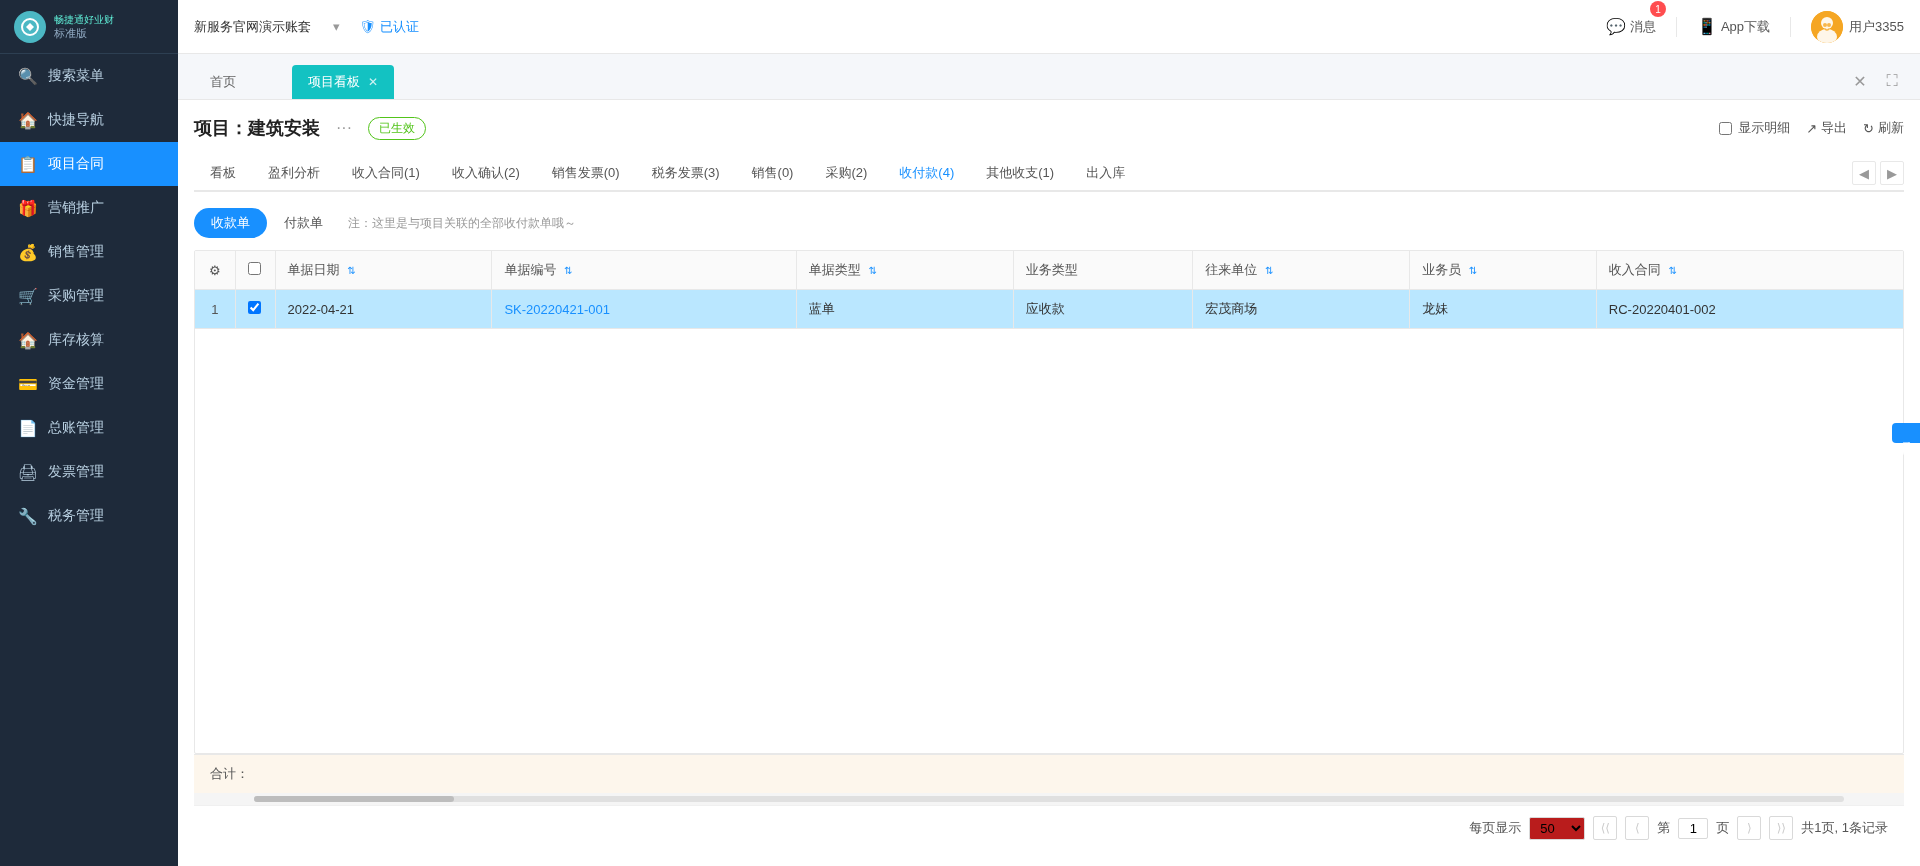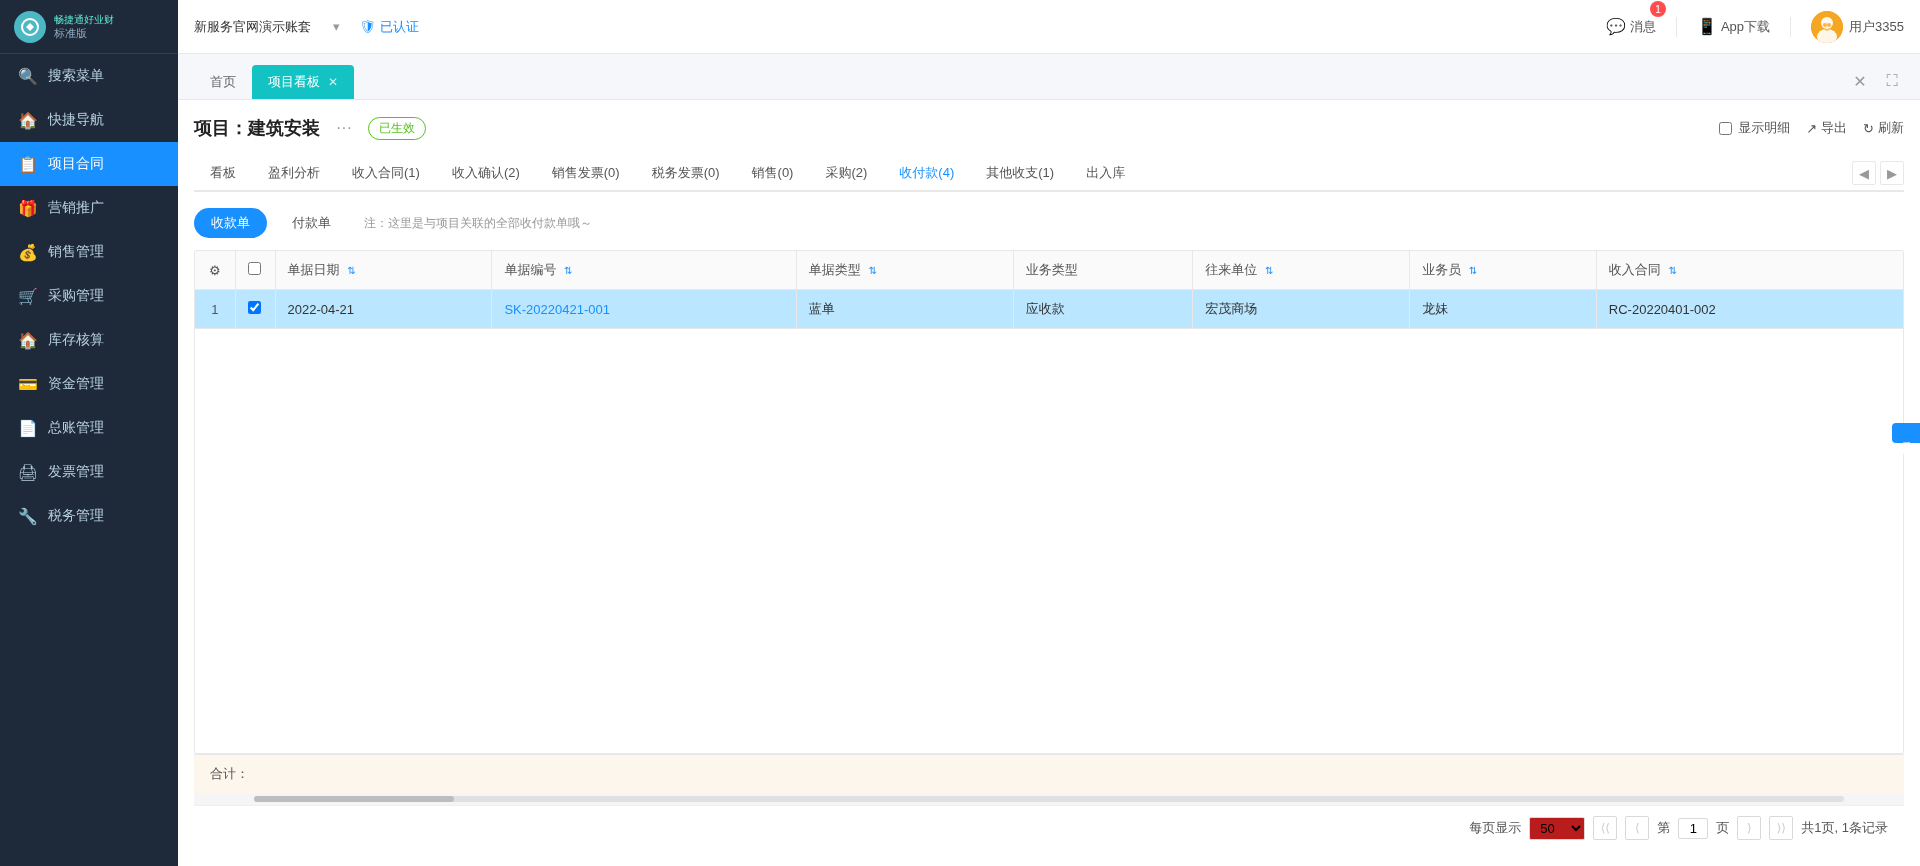--- a/index.html
+++ b/index.html
@@ -288,21 +288,21 @@
       color: #999;
       border: 1px solid #e8e8e8;
       border-radius: 2px;
       margin-left: 4px;
     }
 
     
     .inner-tabs {
       display: flex;
       align-items: center;
-      gap: 8px;
+      gap: 0;
       margin-bottom: 12px;
       flex-shrink: 0;
     }
     .inner-tab {
       padding: 5px 16px;
       border-radius: 20px;
       cursor: pointer;
       font-size: 13px;
       border: 1px solid transparent;
     }
@@ -562,21 +562,21 @@
             <circle cx="18" cy="14" r="2" fill="#f5a623" opacity="0.8"></circle>
             <path d="M14 18 Q16 20 18 18" stroke="#f5a623" stroke-width="1.5" fill="none" opacity="0.8"></path>
           </svg>
         </div>
         <span>用户3355</span>
       </div>
     </div>
   </div>
 
   <div class="tabbar">
-    <div id="tabs-container" style="display:flex;align-items:flex-end;flex:1;">
+    <div id="tabs-container" style="display:flex;align-items:flex-end;flex:1;gap:40px;">
         <div class="tab">
           <span>首页</span>
         </div>
         <div class="tab active">
           <span>项目看板</span>
           <span class="tab-close">✕</span>
         </div>
       </div>
     <div class="tab-window-close">
       <div class="win-btn">✕</div>
@@ -606,21 +606,21 @@
       </div>
     </div>
 
     <div class="subtabs">
       <div id="subtabs-container" style="display:flex;align-items:center;flex:1;overflow:hidden;">
           <div class="subtab">看板</div>
           <div class="subtab">盈利分析</div>
           <div class="subtab">收入合同(1)</div>
           <div class="subtab">收入确认(2)</div>
           <div class="subtab">销售发票(0)</div>
-          <div class="subtab">税务发票(0)</div>
+          <div class="subtab">税务发票(3)</div>
           <div class="subtab">销售(0)</div>
           <div class="subtab">采购(2)</div>
           <div class="subtab active">收付款(4)</div>
           <div class="subtab">其他收支(1)</div>
           <div class="subtab">出入库</div>
         </div>
       <div class="subtab-arrow">◀</div>
       <div class="subtab-arrow">▶</div>
     </div>
 

